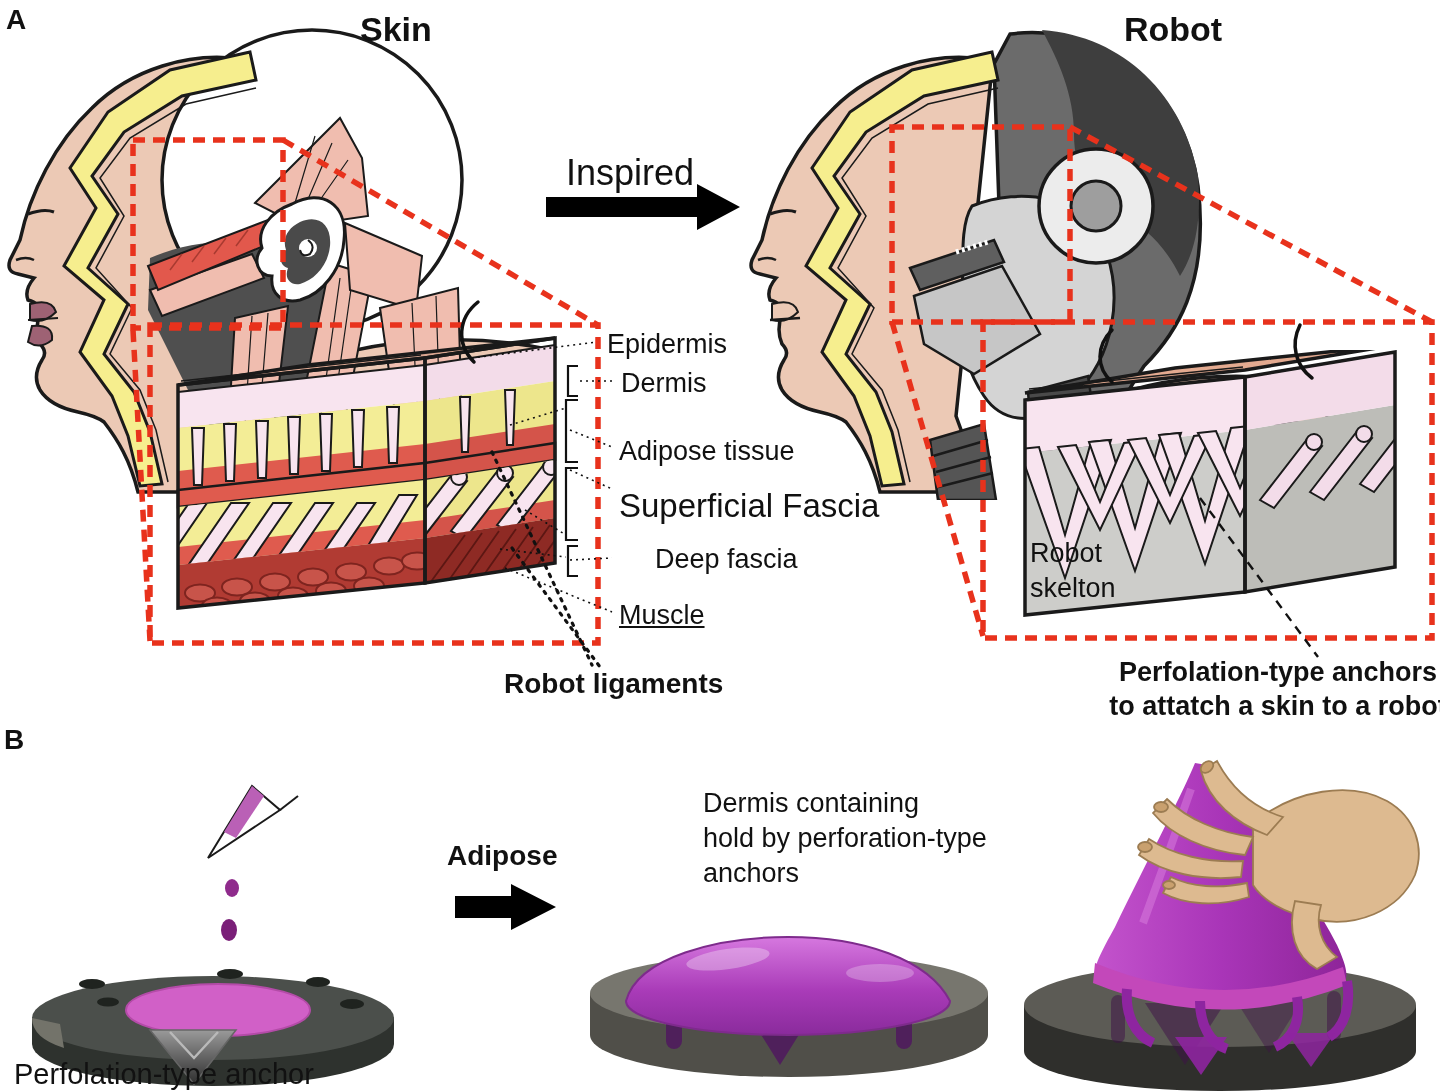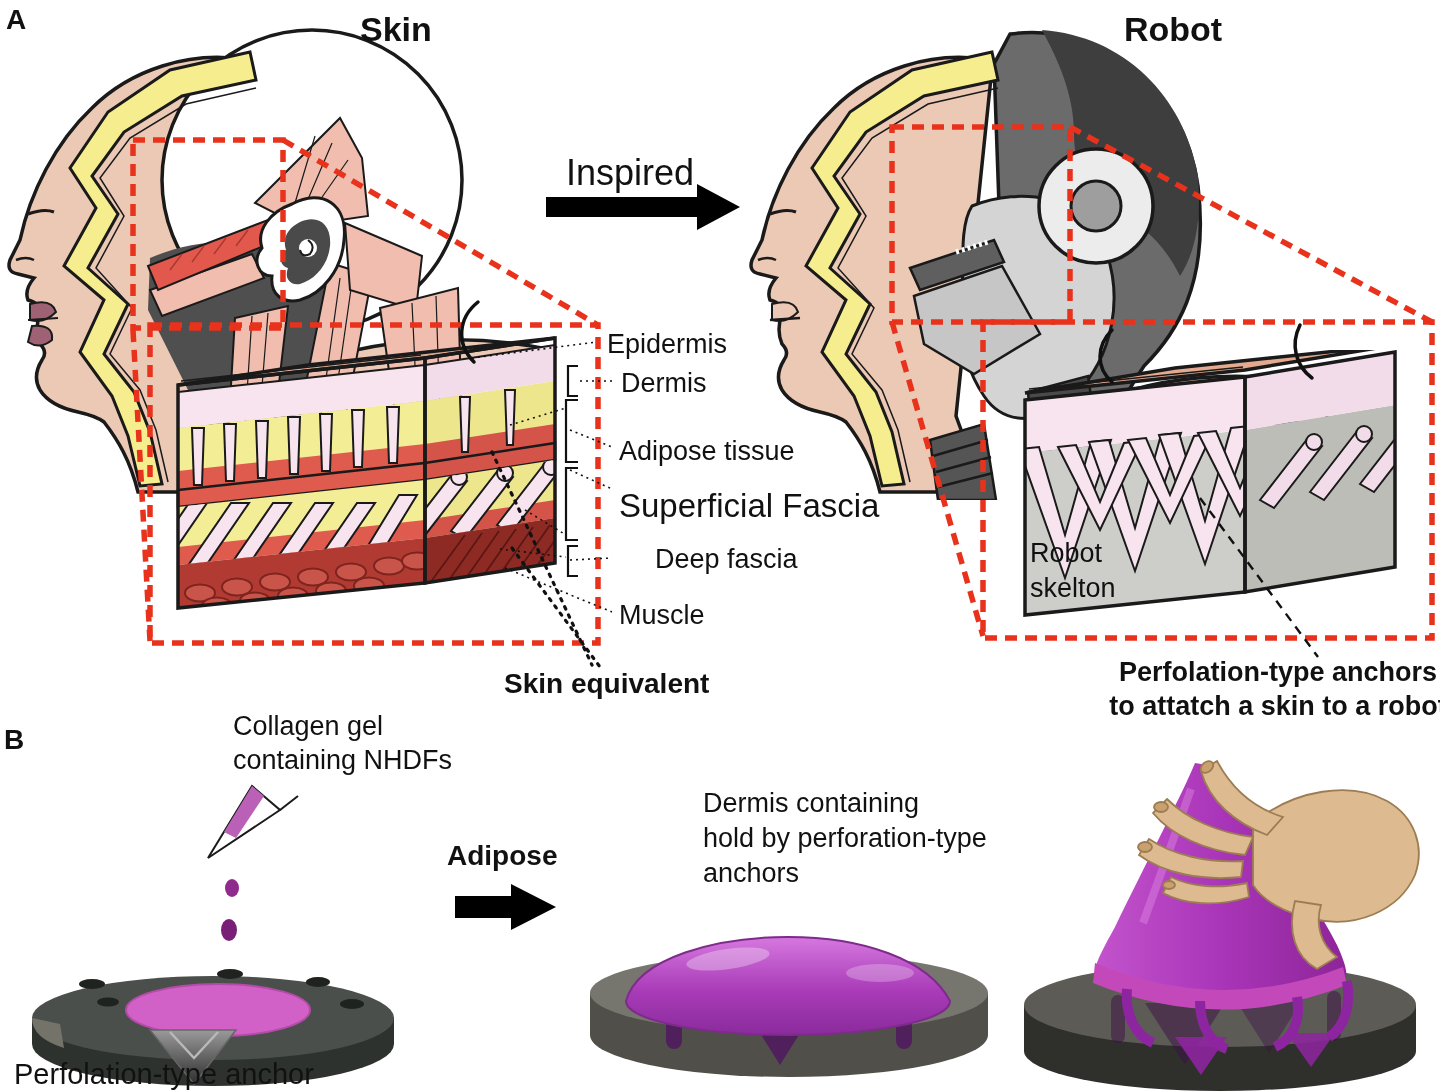--- a/index.html
+++ b/index.html
@@ -389,30 +389,28 @@
   <div class="txt b" style="left:6px;top:4px;font-size:28px;">A</div>
   <div class="txt b" style="left:360px;top:10px;font-size:34px;">Skin</div>
   <div class="txt" style="left:566px;top:152px;font-size:36px;text-align:center;">Inspired</div>
   <div class="txt b" style="left:1124px;top:10px;font-size:34px;">Robot</div>
 
   <div class="txt" style="left:607px;top:329px;font-size:27px;text-align:right;">Epidermis</div>
   <div class="txt" style="left:621px;top:368px;font-size:27px;">Dermis</div>
   <div class="txt" style="left:619px;top:436px;font-size:27px;">Adipose tissue</div>
   <div class="txt" style="left:619px;top:487px;font-size:33px;">Superficial Fascia</div>
   <div class="txt" style="left:655px;top:544px;font-size:27px;">Deep fascia</div>
-  <div class="txt" style="left:619px;top:600px;font-size:27px;">Muscle</div>
-
-  <div class="txt b" style="left:504px;top:668px;font-size:28px;">Skin equivalent</div>
+  <div class="txt" style="left:619px;top:600px;font-size:27px;text-decoration:underline;">Muscle</div>
+
+  <div class="txt b" style="left:504px;top:668px;font-size:28px;">Robot ligaments</div>
   <div class="txt preline" style="left:1030px;top:536px;font-size:27px;line-height:1.3;">Robot
 skelton</div>
   <div class="txt b preline" style="left:1108px;top:656px;width:340px;font-size:27px;line-height:1.25;text-align:center;">Perfolation-type anchors
 to attatch a skin to a robot</div>
 
   <div class="txt b" style="left:4px;top:724px;font-size:28px;">B</div>
-  <div class="txt preline" style="left:233px;top:710px;font-size:27px;line-height:1.25;">Collagen gel
-containing NHDFs</div>
   <div class="txt b" style="left:447px;top:840px;font-size:28px;">Adipose</div>
   <div class="txt preline" style="left:703px;top:786px;font-size:27px;line-height:1.3;">Dermis containing
 hold by perforation-type
 anchors</div>
   <div class="txt" style="left:14px;top:1058px;font-size:29px;">Perfolation-type anchor</div>
 
 </div>
 
 </body></html>

